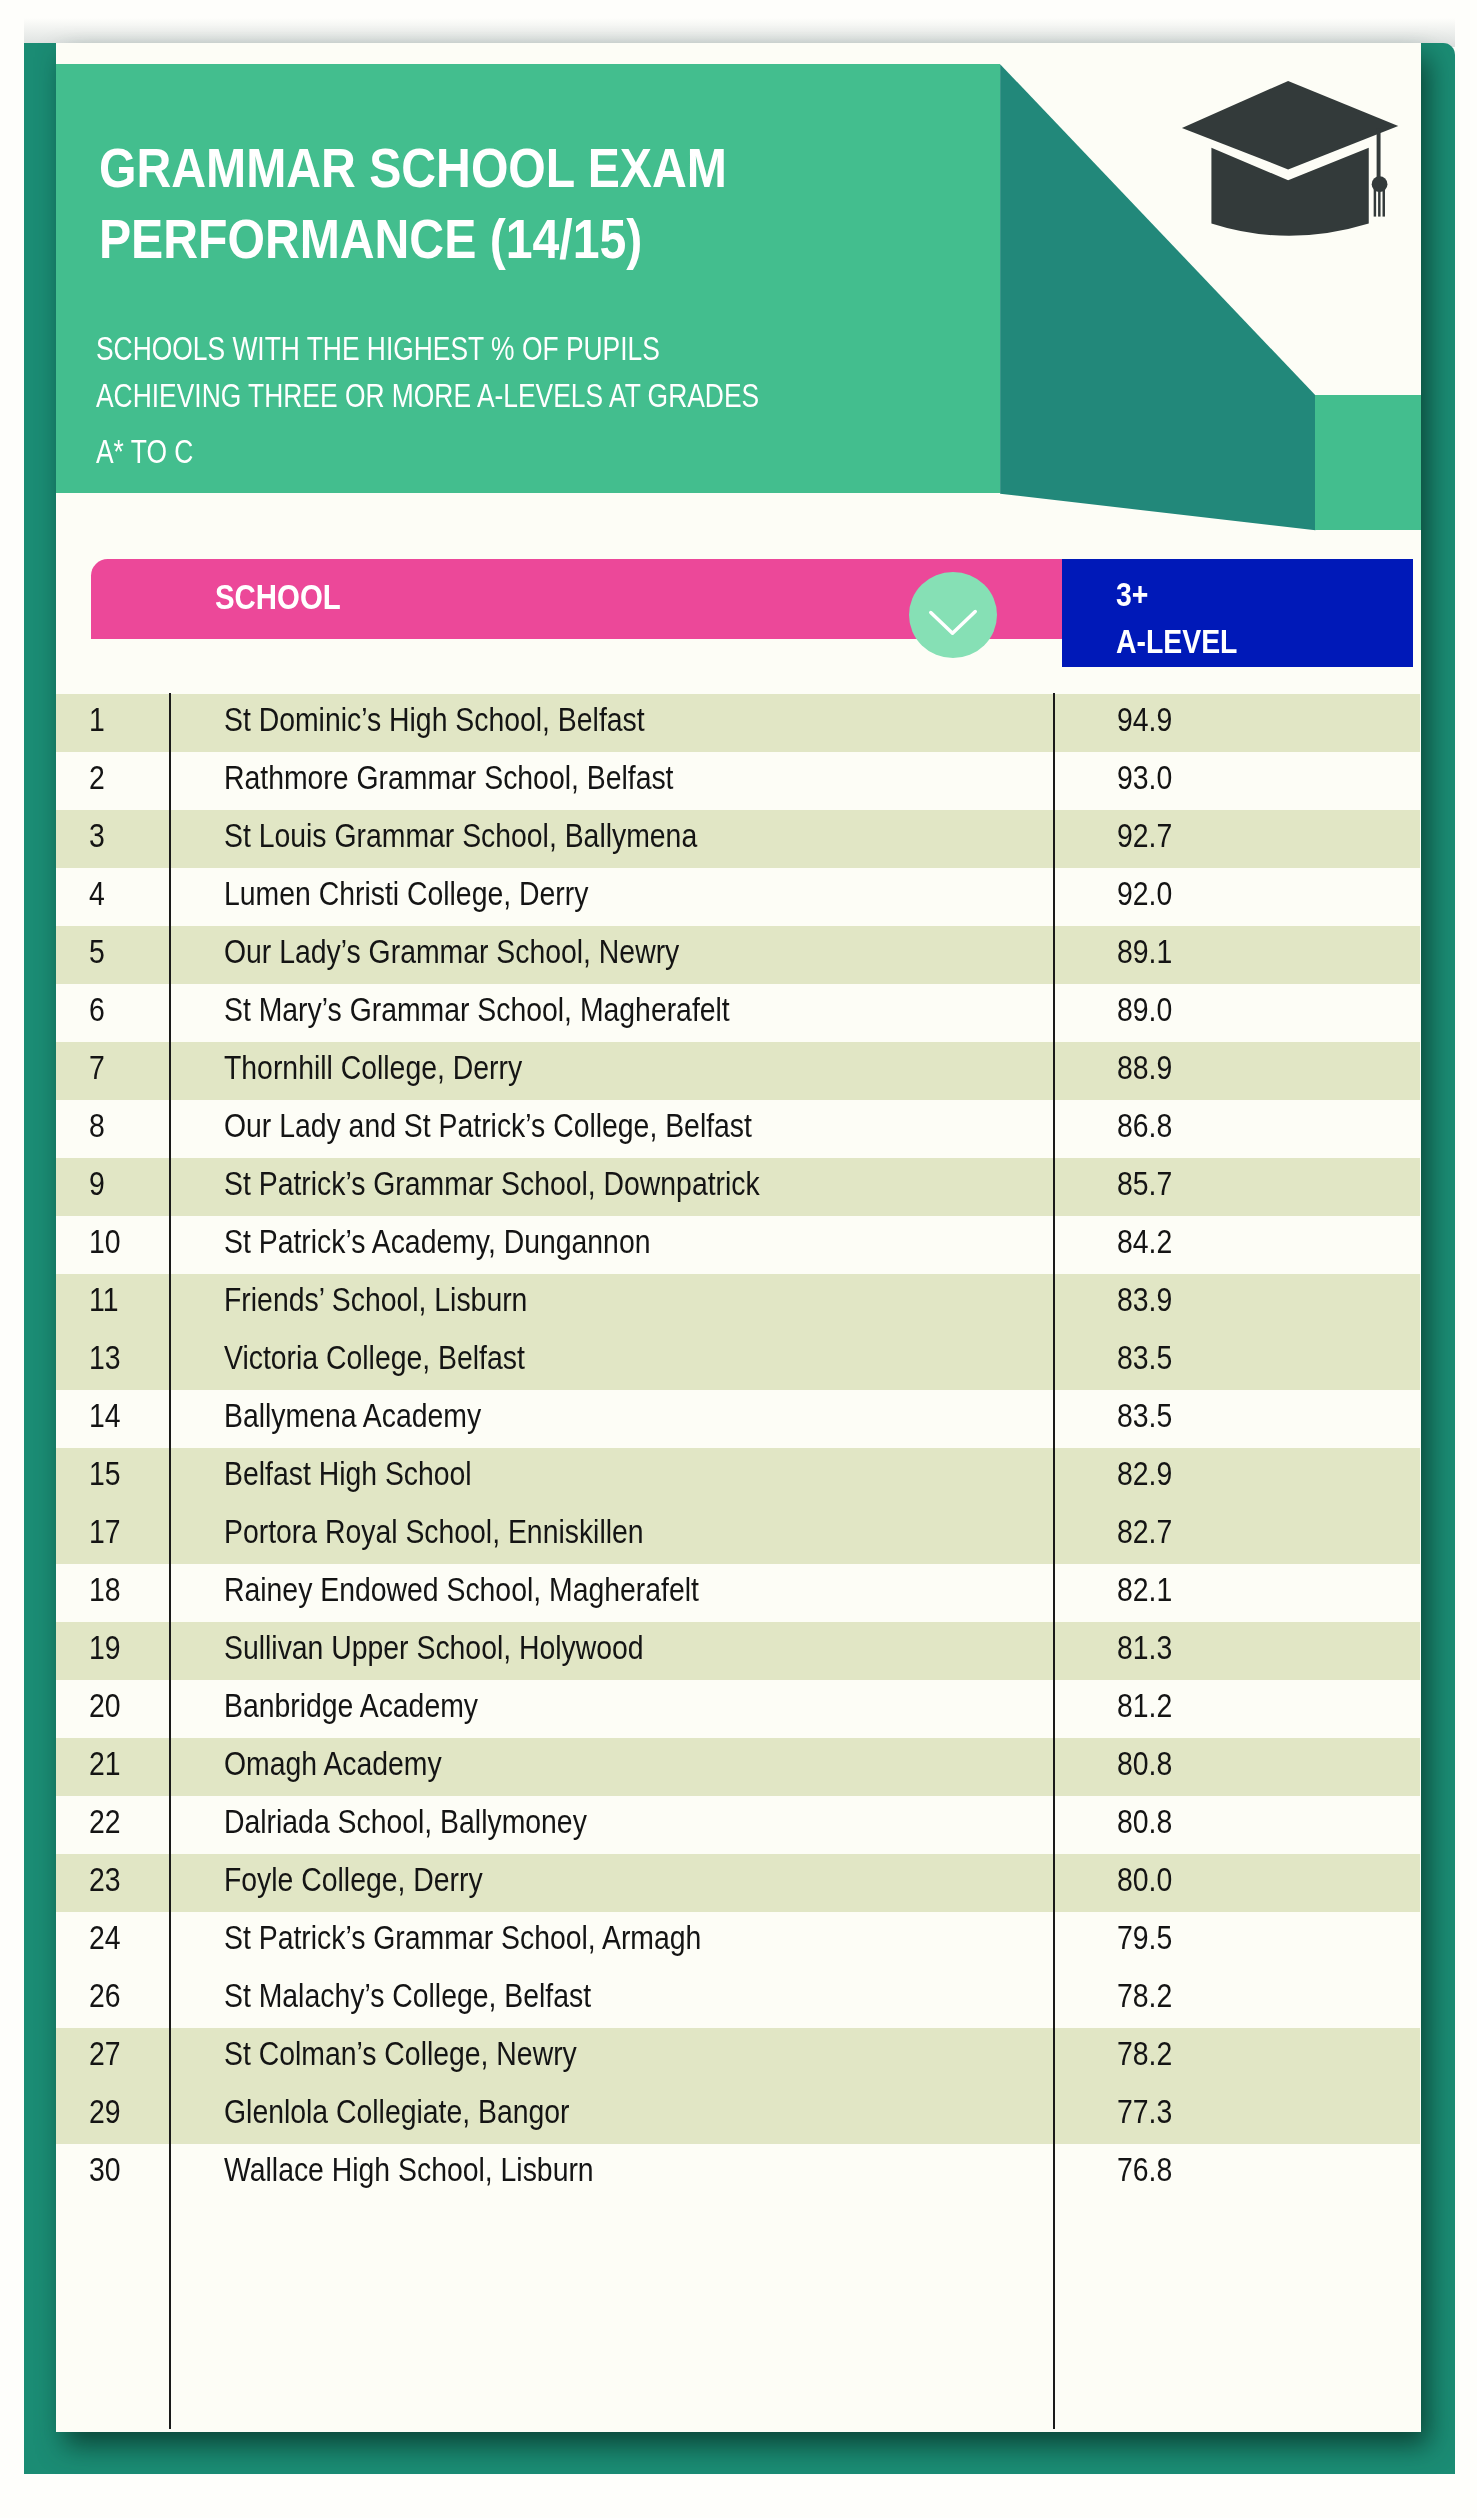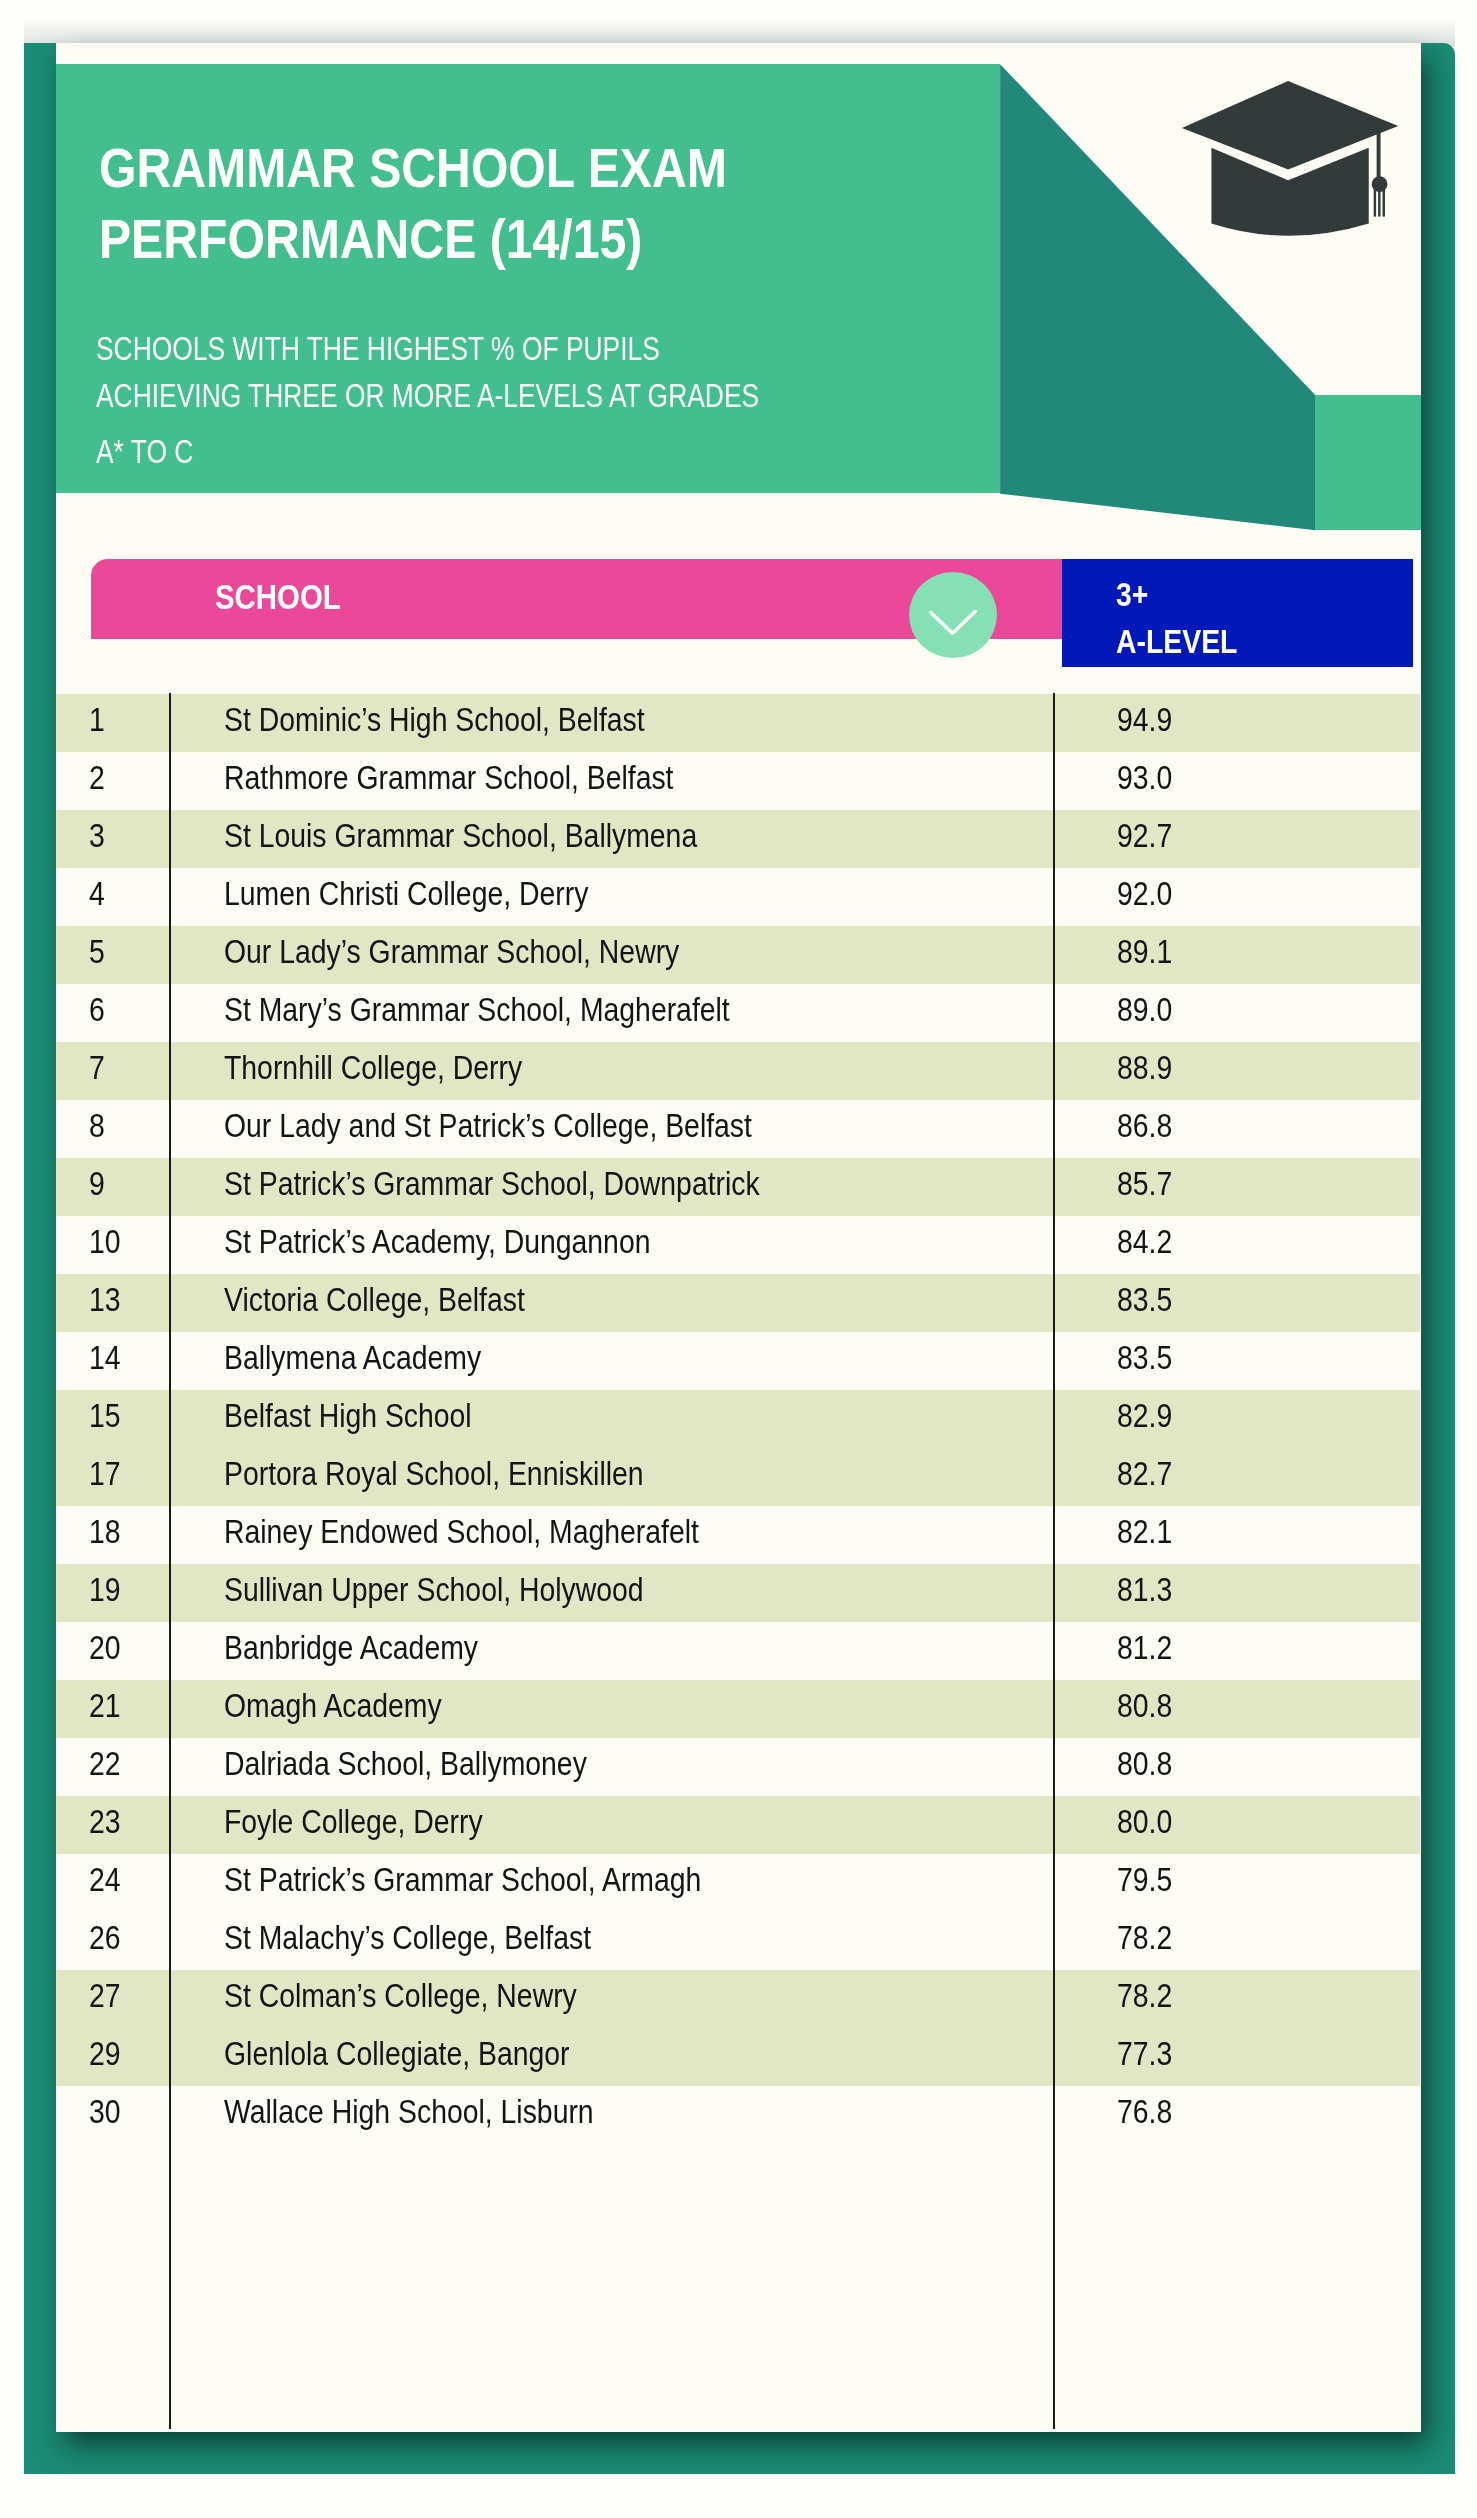--- a/index.html
+++ b/index.html
@@ -179,20 +179,25 @@
       <span class="cell c-rank">9</span>
       <span class="cell c-name">St Patrick’s Grammar School, Downpatrick</span>
       <span class="cell c-value">85.7</span>
     </div>
   <div class="row">
       <span class="cell c-rank">10</span>
       <span class="cell c-name">St Patrick’s Academy, Dungannon</span>
       <span class="cell c-value">84.2</span>
     </div>
   <div class="row striped">
+      <span class="cell c-rank">11</span>
+      <span class="cell c-name">Friends’ School, Lisburn</span>
+      <span class="cell c-value">83.9</span>
+    </div>
+  <div class="row striped">
       <span class="cell c-rank">13</span>
       <span class="cell c-name">Victoria College, Belfast</span>
       <span class="cell c-value">83.5</span>
     </div>
   <div class="row">
       <span class="cell c-rank">14</span>
       <span class="cell c-name">Ballymena Academy</span>
       <span class="cell c-value">83.5</span>
     </div>
   <div class="row striped">

